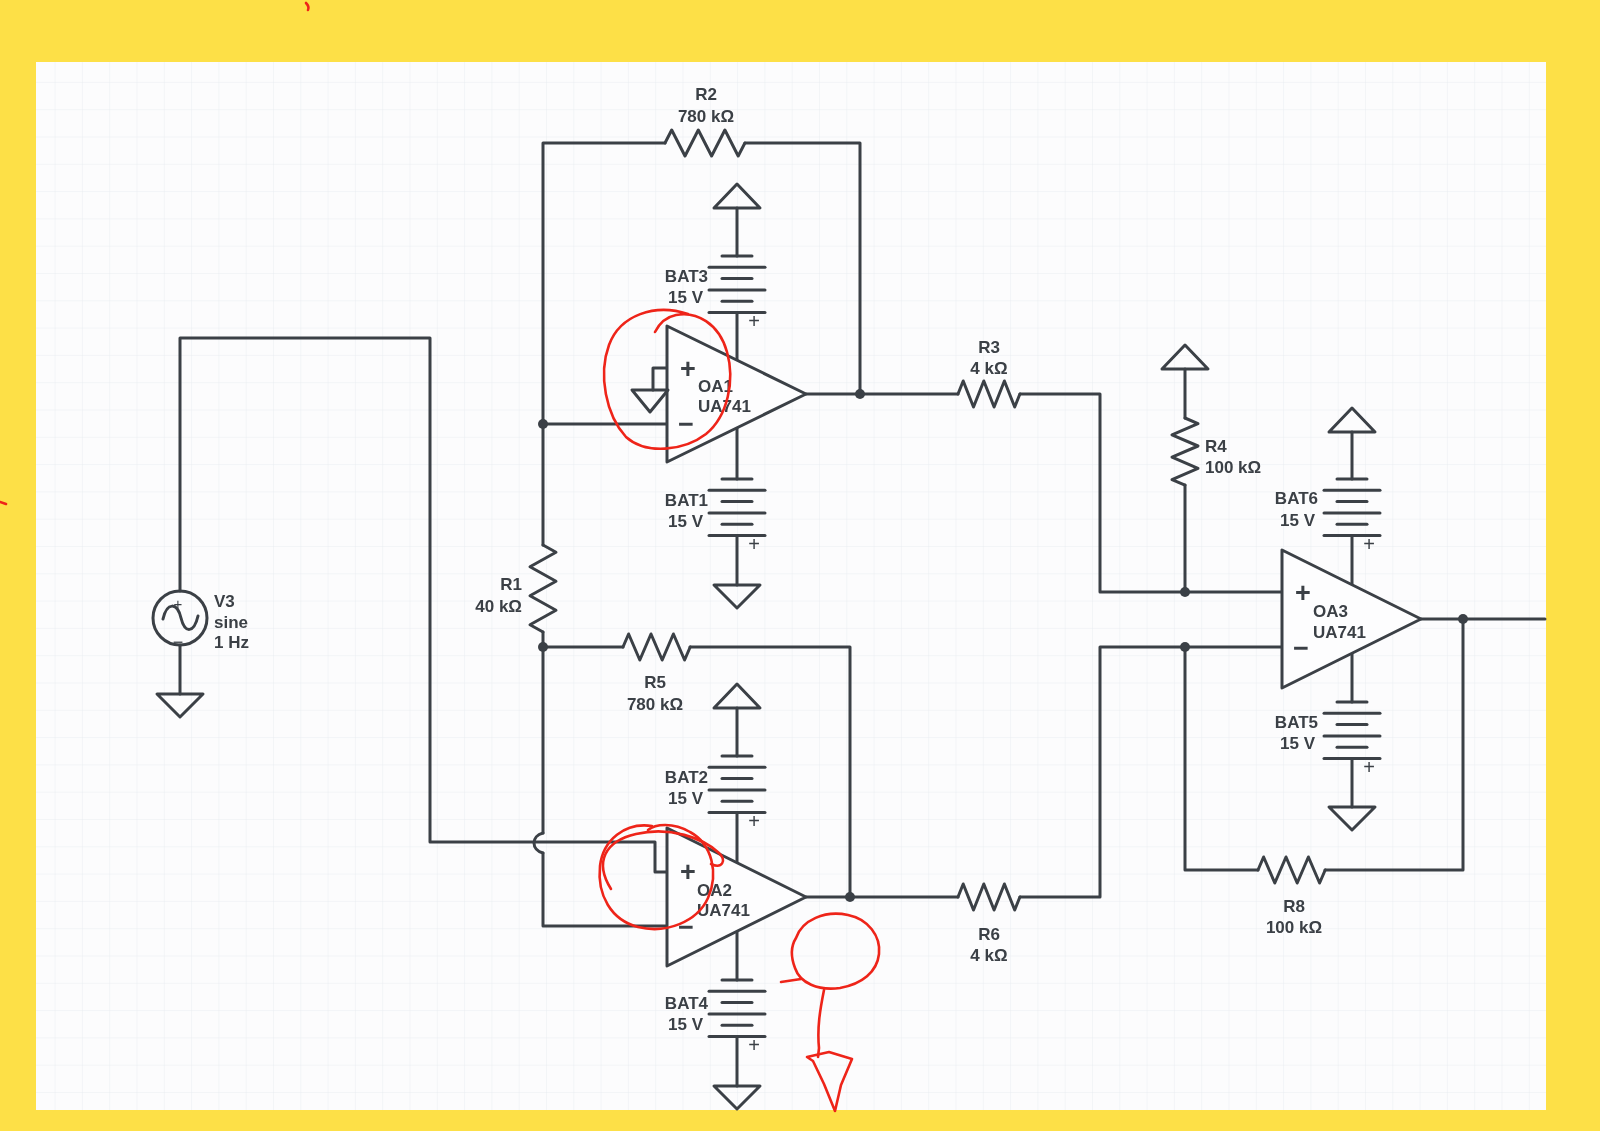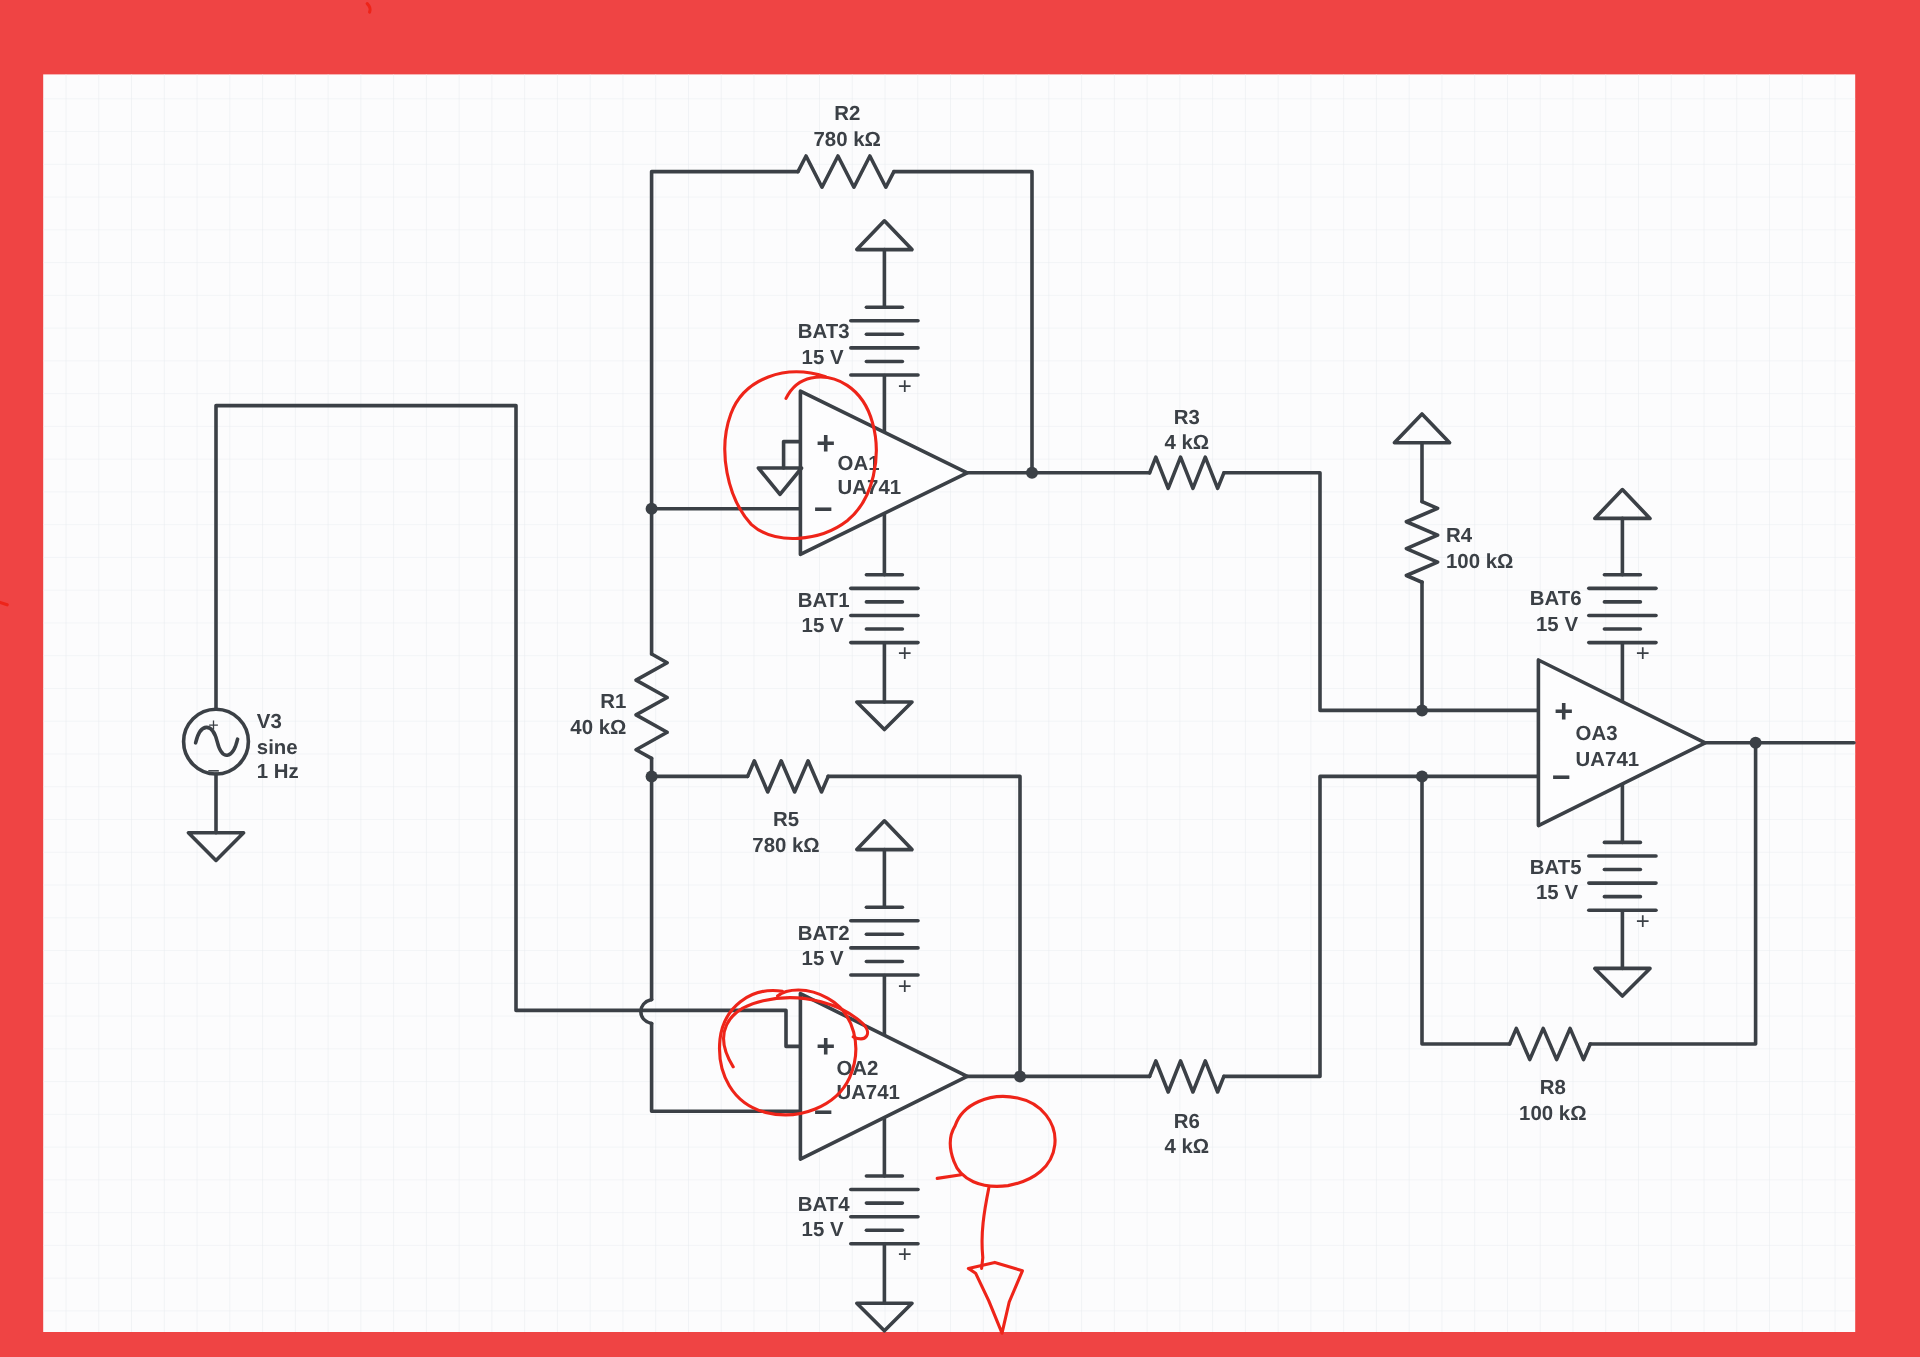--- a/index.html
+++ b/index.html
@@ -1,16 +1,16 @@
 <!DOCTYPE html>
 <html><head>
 <meta charset="utf-8">
 <style>
   html,body{margin:0;padding:0;background:#ffffff;}
-  .stage{position:relative;width:1600px;height:1131px;background:#ef4444;overflow:hidden;
+  .stage{position:relative;width:1600px;height:1131px;background:#fde047;overflow:hidden;
          font-family:"Liberation Sans",sans-serif;}
   svg{position:absolute;left:0;top:0;}
   .wire{stroke:#3b4046;stroke-width:3;fill:none;stroke-linejoin:round;stroke-linecap:round;}
   .comp{stroke:#3b4046;stroke-width:3;fill:none;stroke-linejoin:round;stroke-linecap:round;}
   .opamp{stroke:#3b4046;stroke-width:3;fill:#fdfdfe;stroke-linejoin:round;}
   .batline{stroke:#3b4046;stroke-width:3;stroke-linecap:round;}
   .dot{fill:#3b4046;stroke:none;}
   .lbl{font-weight:bold;font-size:17px;fill:#3b4046;}
   .sign{font-weight:bold;font-size:27px;fill:#3b4046;}
   .batplus{font-weight:normal;font-size:20px;fill:#3b4046;}

